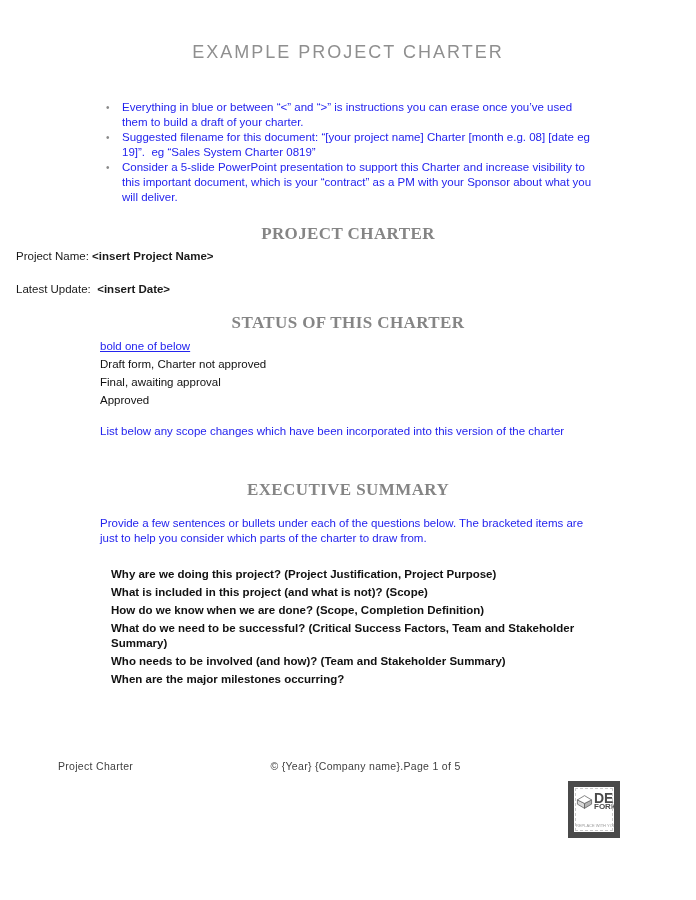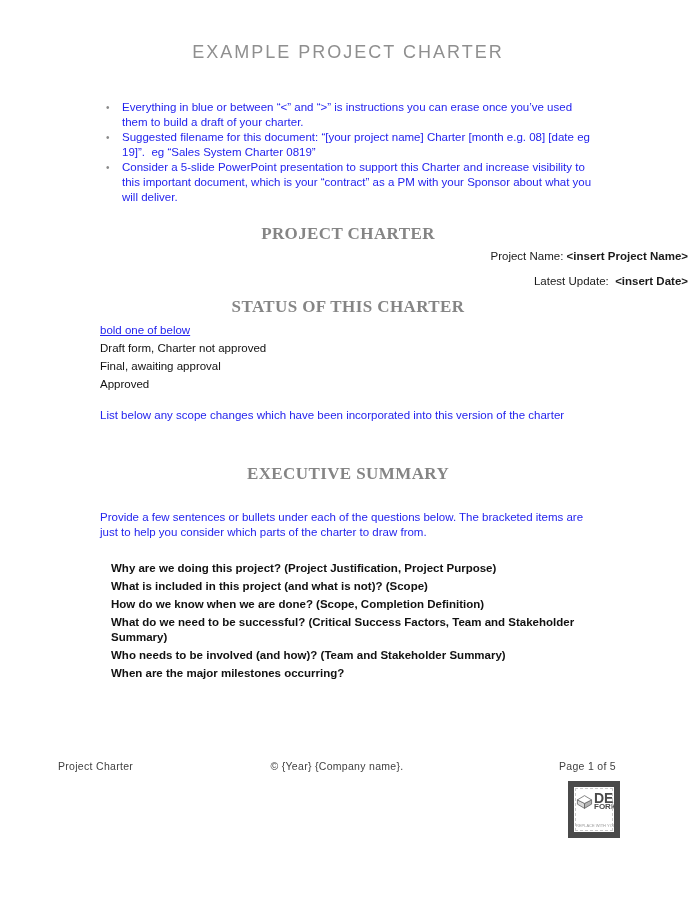--- a/index.html
+++ b/index.html
@@ -62,39 +62,39 @@
     line-height: 18px;
     letter-spacing: 0.4px;
     color: #858585;
   }
   .h-project { margin-top: 20px; }
   .h-status  { }
   .h-exec    { margin-top: 42px; }
 
   
   .center-line {
-    margin: 8px;
-    text-align: right;
+    margin: 16px;
+    text-align: left;
     font-size: 11.5px;
     line-height: 17px;
   }
   .center-line .lbl { white-space: pre; }
   .center-line .val { font-weight: 700; white-space: pre; }
   .first-center-line { margin-top: 5px; }
 
   
   .left-line {
     margin: 0 60px 0 100px;
     font-size: 11.5px;
     line-height: 15px;
   }
   .status-instruction { margin-top: 7px; margin-bottom: 3px; text-decoration: underline; }
   .status-option { margin-bottom: 3px; color: #111111; }
   .scope-note { margin-top: 16px; }
-  .exec-instruction { margin-top: 27px; }
+  .exec-instruction { margin-top: 17px; }
 
   
   .questions { margin-top: 21px; padding-left: 11px; }
   .question {
     margin: 0 60px 3px 100px;
     font-size: 11.5px;
     line-height: 15px;
     font-weight: 700;
     color: #111111;
   }
@@ -108,21 +108,21 @@
     display: grid;
     grid-template-columns: 1fr auto 1fr;
     align-items: baseline;
     font-family: "Liberation Sans", sans-serif;
     font-size: 10.5px;
     letter-spacing: 0.3px;
     color: #3f3f3f;
   }
   .footer .f-left  { text-align: left; }
   .footer .f-center{ text-align: center; }
-  .footer .f-right { text-align: right; }
+  .footer .f-right { }
 
   
   .logo {
     position: absolute;
     left: 568px;
     top: 781px;
     width: 52px;
     height: 57px;
     background: #4a4a4a;
     box-sizing: border-box;

